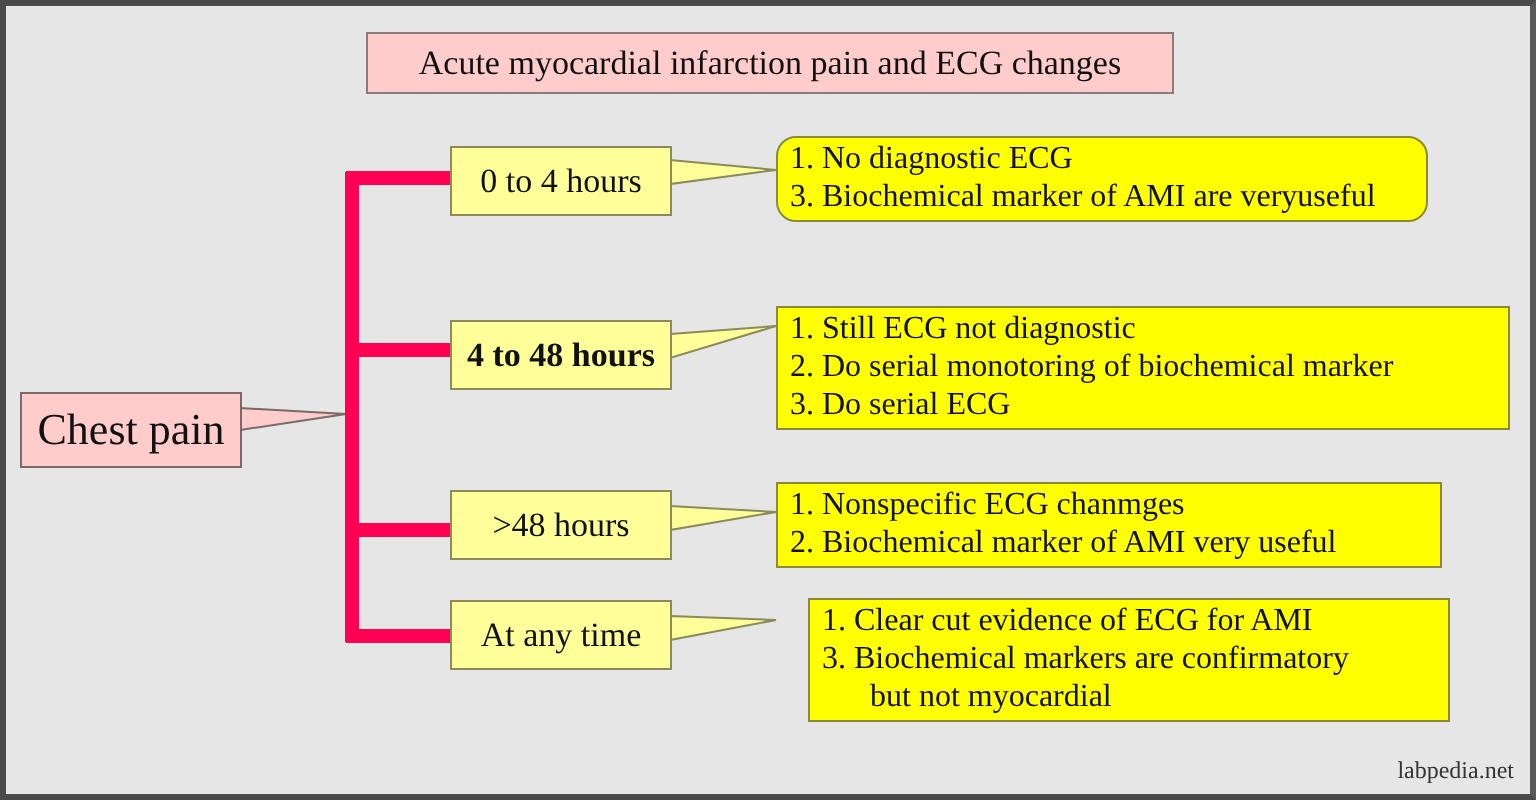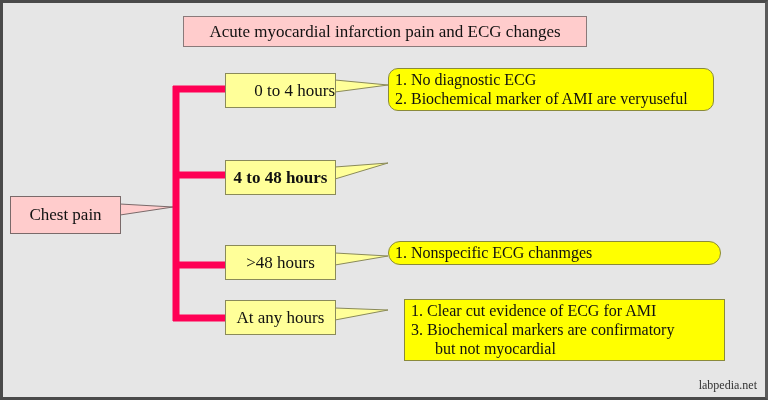--- a/index.html
+++ b/index.html
@@ -18,21 +18,21 @@
       color: #111;
     }
     .title-box {
       left: 180px; top: 13px; width: 404px; height: 31px;
       background: #ffcccc; border: 1px solid #8a7a7a;
       font-size: 17px; line-height: 29px; text-align: center;
     }
     .chest-box {
       left: 7px; top: 193px; width: 111px; height: 38px;
       background: #ffcccc; border: 1px solid #7a6a6a;
-      font-size: 17px; line-height: 36px; text-align: center;
+      font-size: 22px; line-height: 36px; text-align: center;
     }
     .time-box {
       left: 222px; width: 111px; height: 35px;
       background: #ffff99; border: 1px solid #8a8a5a;
       font-size: 17px; line-height: 33px; text-align: center;
     }
     .note-box {
       left: 385px;
       background: #ffff00; border: 1px solid #8a8a3a;
       font-size: 16px; line-height: 19px;
@@ -66,34 +66,40 @@
       <line x1="170" y1="172" x2="222" y2="172"></line>
       <line x1="170" y1="262" x2="222" y2="262"></line>
       <line x1="170" y1="315" x2="222" y2="315"></line>
     </g>
   </svg>
 
   <div class="box title-box">Acute myocardial infarction pain and ECG changes</div>
 
   <div class="box chest-box">Chest pain</div>
 
-  <div class="box time-box" style="top:70px;text-align:right;">0 to 4 hours</div>
+  <div class="box time-box" style="top:70px;">0 to 4 hours</div>
   <div class="box note-box" style="top:65px; width:326px;border-radius:10px;">
     <span class="note-line">1. No diagnostic ECG</span>
-    <span class="note-line">2. Biochemical marker of AMI are veryuseful</span>
+    <span class="note-line">3. Biochemical marker of AMI are veryuseful</span>
   </div>
 
   <div class="box time-box" style="top:157px;font-weight:bold;">4 to 48 hours</div>
+  <div class="box note-box" style="top:150px; width:367px;">
+    <span class="note-line">1. Still ECG not diagnostic</span>
+    <span class="note-line">2. Do serial monotoring of biochemical marker</span>
+    <span class="note-line">3.  Do serial ECG</span>
+  </div>
 
   <div class="box time-box" style="top:242px;">&gt;48 hours</div>
-  <div class="box note-box" style="top:238px; width:333px;border-radius:19px;">
+  <div class="box note-box" style="top:238px; width:333px;">
     <span class="note-line">1. Nonspecific ECG chanmges</span>
+    <span class="note-line">2. Biochemical marker of AMI very useful</span>
   </div>
 
-  <div class="box time-box" style="top:297px;">At any hours</div>
+  <div class="box time-box" style="top:297px;">At any time</div>
   <div class="box note-box" style="top:296px; width:321px;margin-left:16px;">
     <span class="note-line">1. Clear cut evidence of ECG for AMI</span>
     <span class="note-line">3. Biochemical markers are confirmatory</span>
     <span class="note-line indent">but not myocardial</span>
   </div>
 
   <div class="watermark">labpedia.net</div>
 </div>
 
 </body></html>

